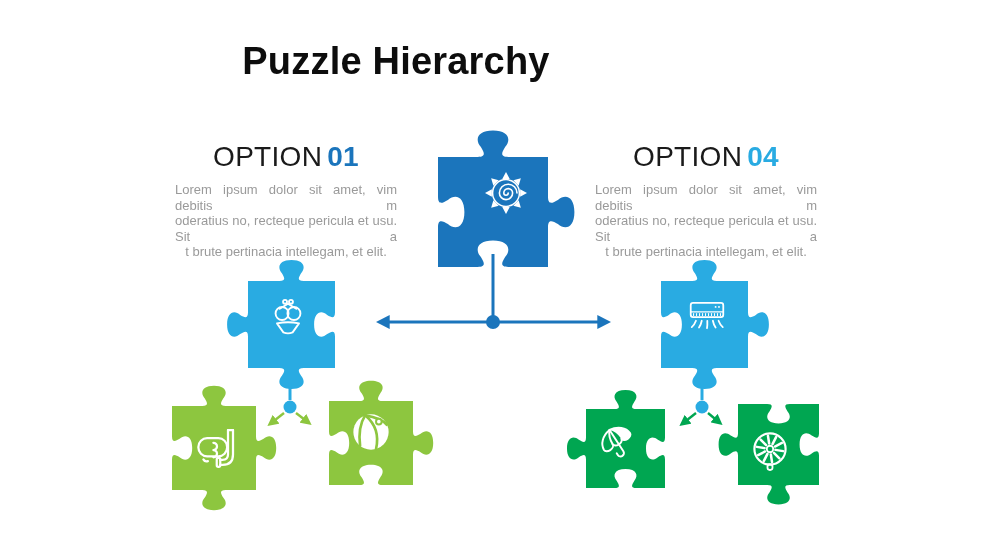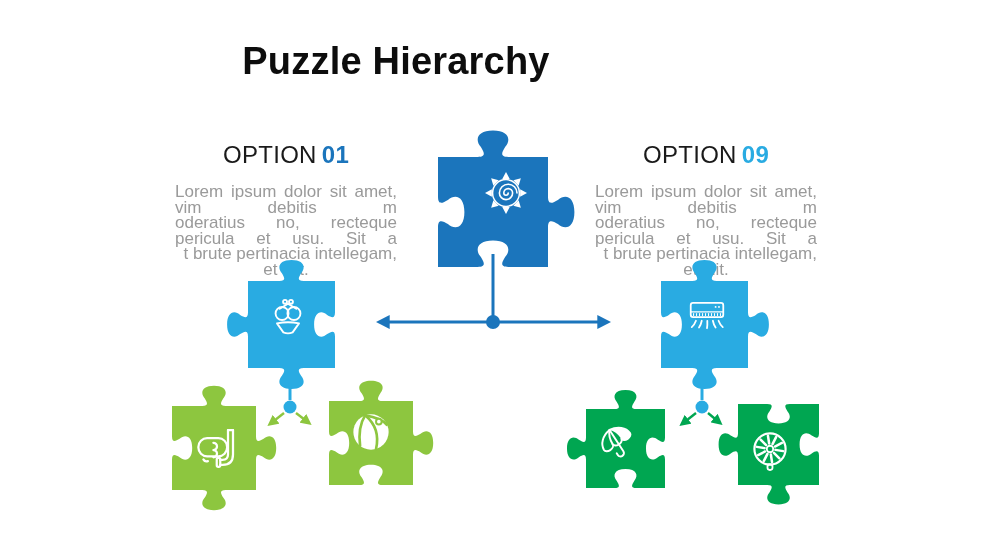--- a/index.html
+++ b/index.html
@@ -3,23 +3,23 @@
 <meta charset="utf-8">
 <style>
   html,body{margin:0;padding:0;background:#fff;}
   body{width:988px;height:556px;font-family:"Liberation Sans",sans-serif;}
   .slide{position:absolute;top:0;left:0;width:988px;height:556px;background:#fff;overflow:hidden;}
   .title{position:absolute;top:40px;left:0;width:792px;text-align:center;
          font-size:38px;font-weight:bold;color:#0d0d0d;letter-spacing:.2px;}
   .option{position:absolute;width:222px;text-align:center;}
   .option-1{left:175px;top:141px;}
   .option-2{left:595px;top:141px;}
-  .heading{font-size:24px;font-weight:400;color:#1a1a1a;white-space:nowrap;letter-spacing:.3px;}
+  .heading{font-size:28px;font-weight:400;color:#1a1a1a;white-space:nowrap;letter-spacing:.3px;}
   .heading .num{font-weight:bold;margin-left:5px;}
-  .obody{margin-top:15px;font-size:17px;line-height:15.6px;color:#9a9a9a;}
+  .obody{margin-top:9px;font-size:13px;line-height:15.6px;color:#9a9a9a;}
   .obody .ln{text-align:justify;text-align-last:justify;}
   .obody .ln.last{text-align:right;text-align-last:center;}
   #diagram{position:absolute;left:0;top:0;}
 </style>
 </head>
 <body>
 
 <div class="slide">
 
   <div class="title">Puzzle Hierarchy</div>
@@ -27,21 +27,21 @@
   <div class="option option-1">
     <div class="heading"><span>OPTION</span><span class="num" style="color: rgb(27, 117, 188);">01</span></div>
     <div class="obody">
         <div class="ln">Lorem ipsum dolor sit amet, vim debitis m</div>
         <div class="ln">oderatius no, recteque pericula et usu. Sit a</div>
         <div class="ln last">t brute pertinacia intellegam, et elit.</div>
       </div>
   </div>
 
   <div class="option option-2">
-    <div class="heading"><span>OPTION</span><span class="num" style="color: rgb(41, 171, 226);">09</span></div>
+    <div class="heading"><span>OPTION</span><span class="num" style="color: rgb(41, 171, 226);">04</span></div>
     <div class="obody">
         <div class="ln">Lorem ipsum dolor sit amet, vim debitis m</div>
         <div class="ln">oderatius no, recteque pericula et usu. Sit a</div>
         <div class="ln last">t brute pertinacia intellegam, et elit.</div>
       </div>
   </div>
 
   <svg id="diagram" width="988" height="556" viewBox="0 0 988 556" xmlns="http://www.w3.org/2000/svg">
       <defs>
         <marker id="ar-root" viewBox="0 0 10 10" refX="7" refY="5" markerWidth="4.6" markerHeight="4.6" orient="auto-start-reverse">

